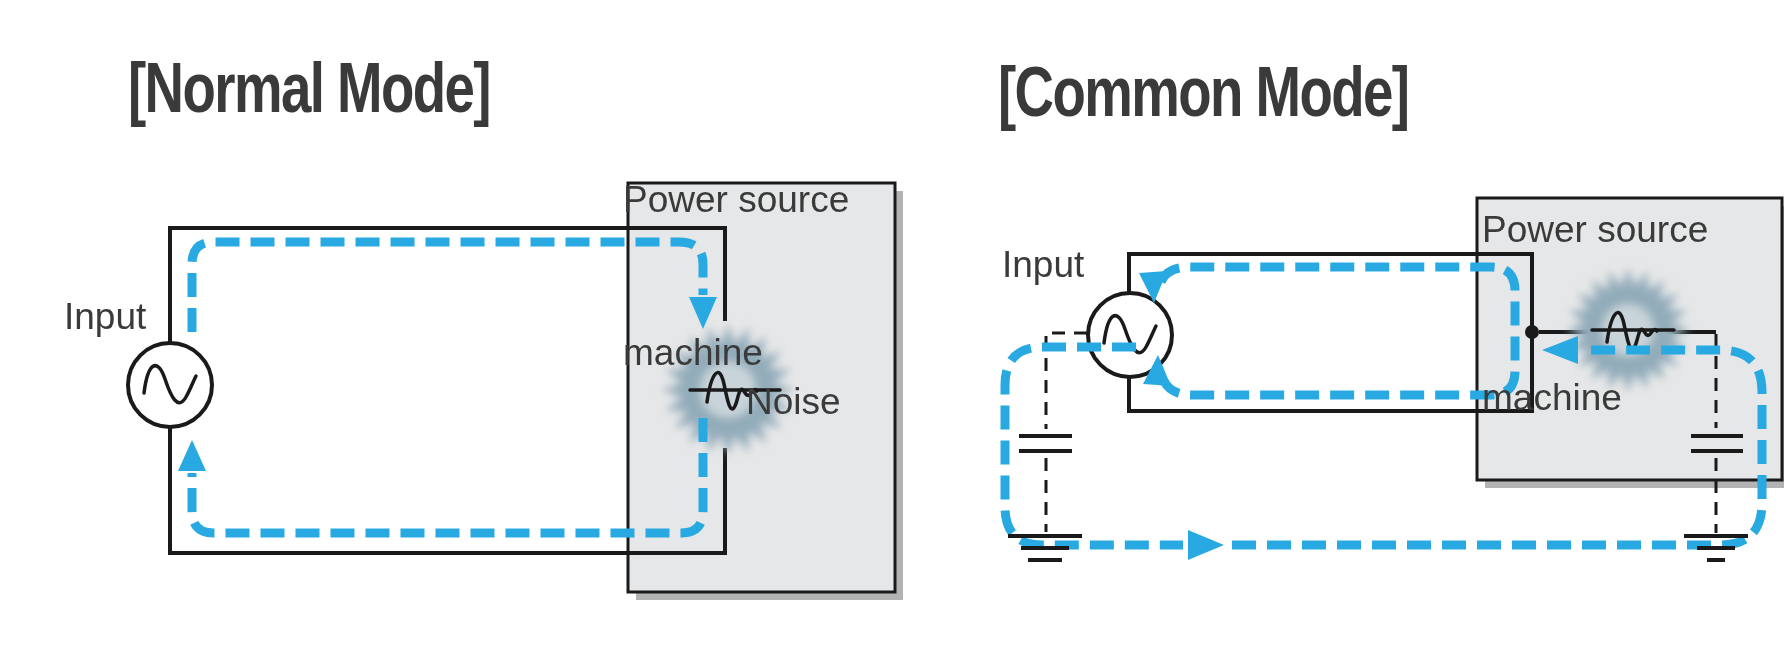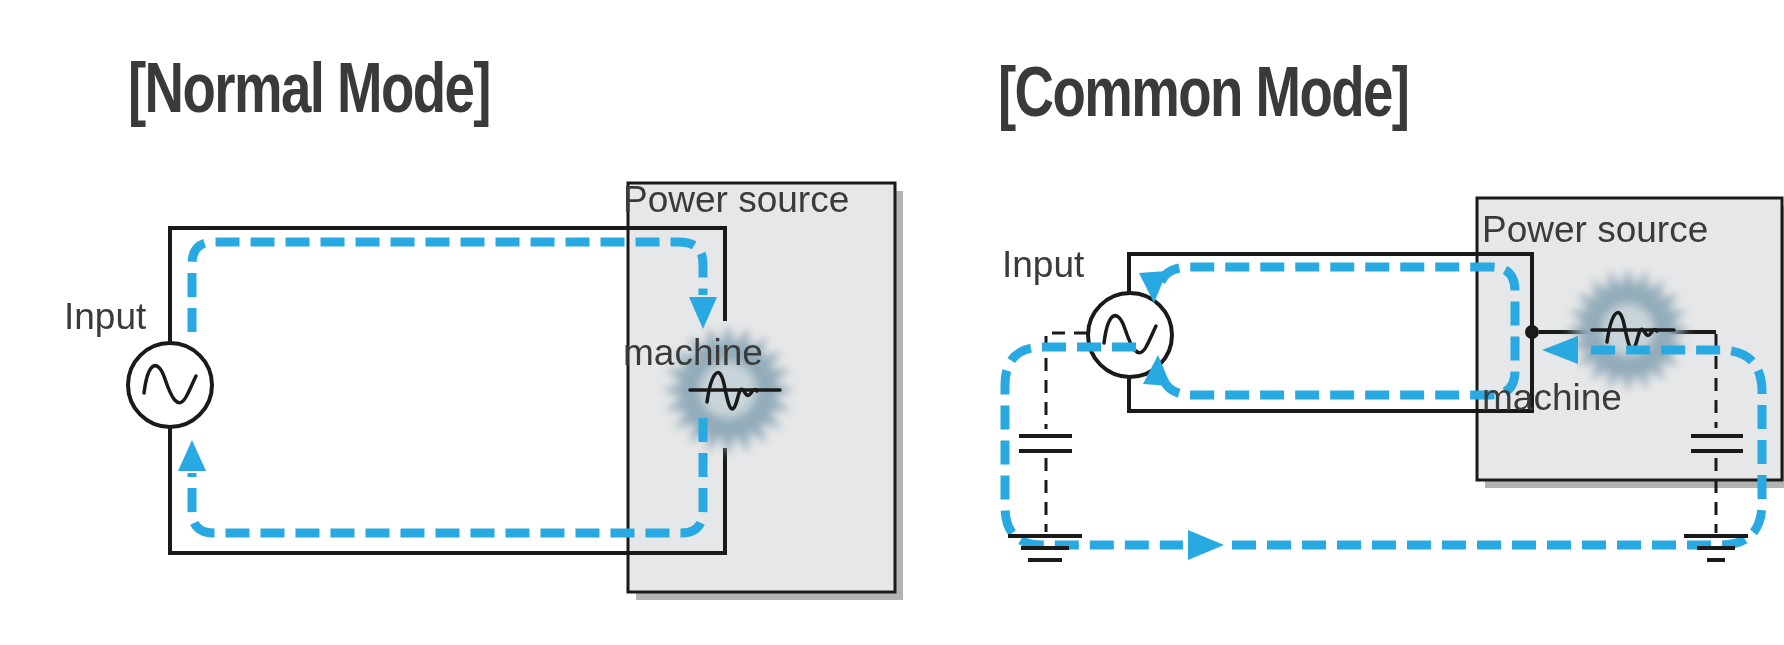--- a/index.html
+++ b/index.html
@@ -138,20 +138,21 @@
   <div class="label mode-title" style="left:88px;top:48px;">[Normal Mode]</div>
 
   <div class="label lbl lh51" style="left:583px;top:72px;">
     <div>Power source</div>
     <div>machine</div>
   </div>
 
   <div class="label lbl" style="left:24px;top:296px;">Input</div>
 
   <div class="label lbl lh60" style="left:706px;top:252px;">
+    <div>Noise</div>
   </div>
 
   <div class="label mode-title" style="left:958px;top:52px;">[Common Mode]</div>
 
   <div class="label lbl lh56" style="left:1442px;top:90px;">
     <div>Power source</div>
     <div>machine</div>
   </div>
 
   <div class="label lbl" style="left:962px;top:244px;">Input</div>

